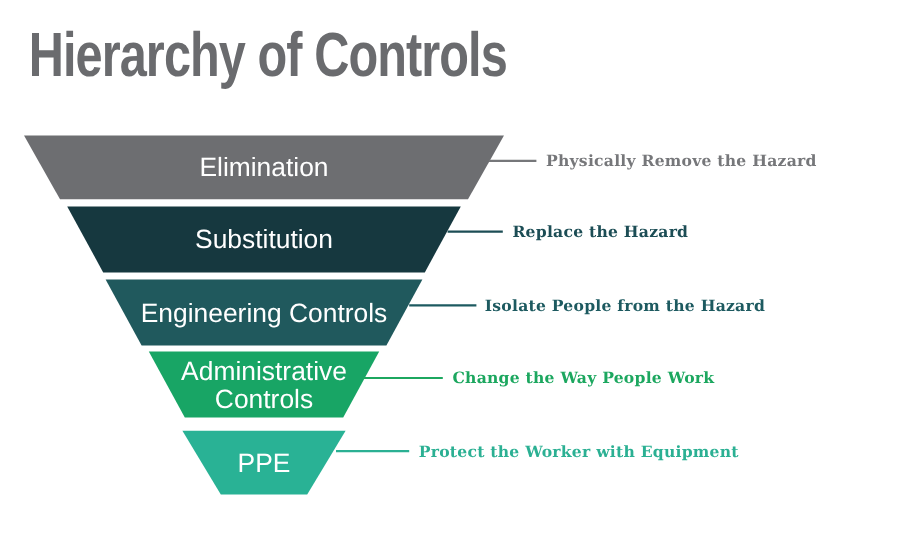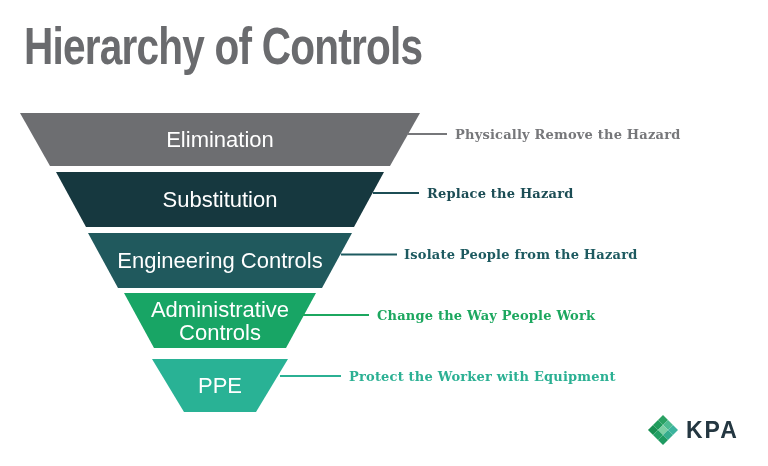--- a/index.html
+++ b/index.html
@@ -97,30 +97,14 @@
     </g>
 
     <g>
       <polygon points="152,359 288,359 256,412 184,412" fill="#29b295"></polygon>
       <line class="leader-line" x1="280" y1="376" x2="341" y2="376" stroke="#2bb093"></line>
       <text class="level-label" x="220" y="393" fill="#ffffff">PPE</text>
       <text class="annotation-text" x="349" y="380.5" fill="#2bb093">Protect the Worker with Equipment</text>
     </g>
   </svg>
 
-  <div class="logo">
-    <svg class="logo-diamond-svg" viewBox="0 0 36 36">
-      <g transform="rotate(45 18 18)">
-        <rect x="6.75" y="6.75" width="7.5" height="7.5" fill="#2aa163"></rect>
-        <rect x="14.25" y="6.75" width="7.5" height="7.5" fill="#4cbb90"></rect>
-        <rect x="21.75" y="6.75" width="7.5" height="7.5" fill="#3cb49e"></rect>
-        <rect x="6.75" y="14.25" width="7.5" height="7.5" fill="#1f9c5c"></rect>
-        <rect x="14.25" y="14.25" width="7.5" height="7.5" fill="#7ccfa4"></rect>
-        <rect x="21.75" y="14.25" width="7.5" height="7.5" fill="#35ad8d"></rect>
-        <rect x="6.75" y="21.75" width="7.5" height="7.5" fill="#188f52"></rect>
-        <rect x="14.25" y="21.75" width="7.5" height="7.5" fill="#23a065"></rect>
-        <rect x="21.75" y="21.75" width="7.5" height="7.5" fill="#1e9a61"></rect>
-      </g>
-    </svg>
-    <span class="logo-text">KPA</span>
-  </div>
 
 </div>
 
 </body></html>

